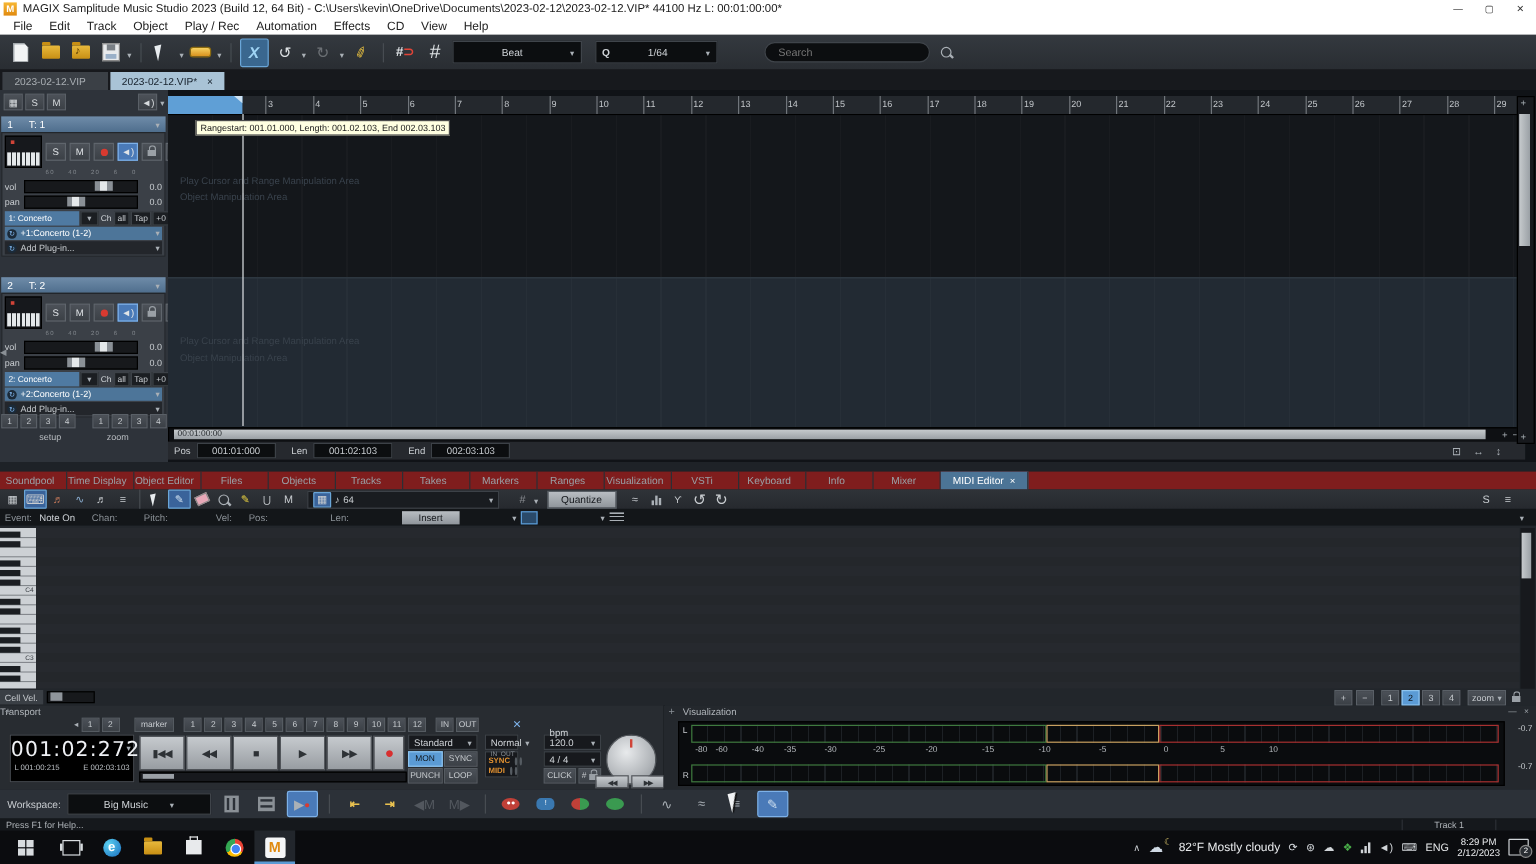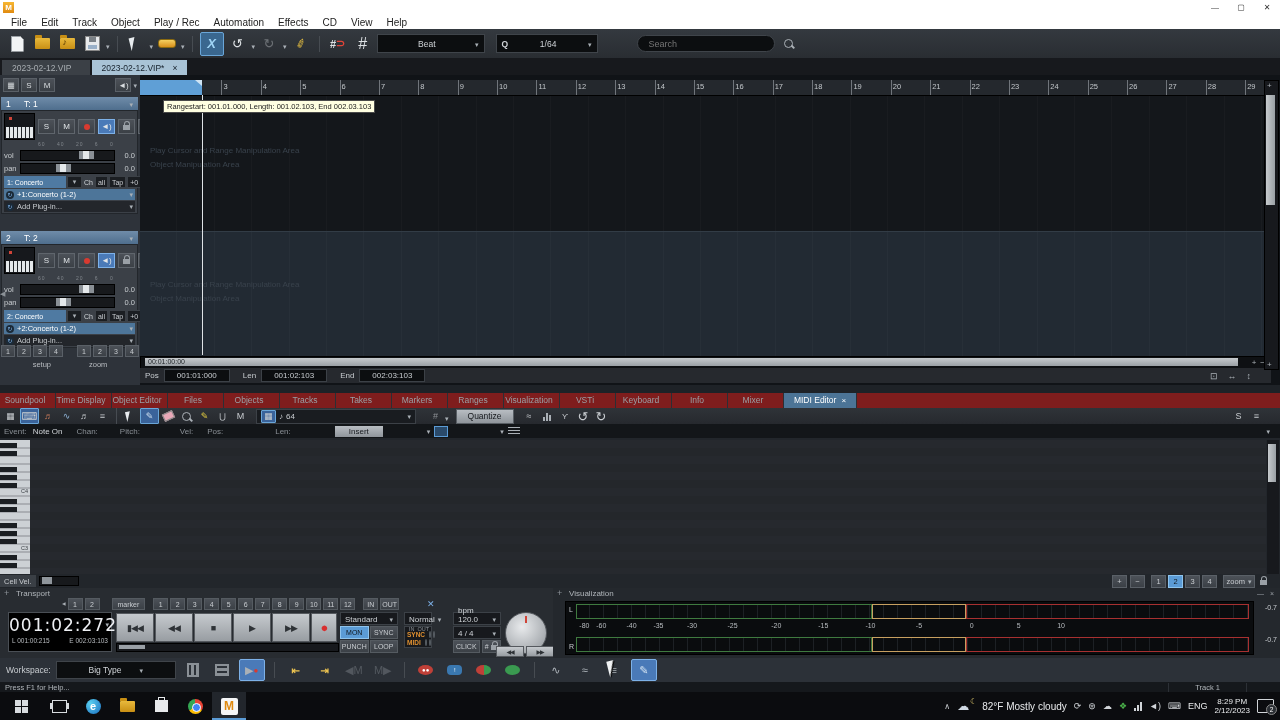--- a/index.html
+++ b/index.html
@@ -155,21 +155,21 @@
   .cellvel{background:#3a3f45;color:#c8ccd0;height:12px;display:flex;align-items:center;padding:0 4px;font-size:7.5px;}
   .minislider{width:38px;height:8px;background:#17191c;border:1px solid #000;position:relative;}
   .minislider .handle{position:absolute;left:2px;top:0;width:10px;height:7px;background:#8f959b;}
   .zbtn{width:13px;height:11px;background:linear-gradient(#4c5158,#3b4046);border:1px solid #5a6067;color:#c8ccd0;
         font-size:7.5px;display:flex;align-items:center;justify-content:center;flex:none;}
   .zbtn.active{background:#5b9bd5;color:#10151a;border-color:#8ec4ee;}
   .padlock{width:7px;height:5px;background:#9aa0a6;position:relative;margin:3px 4px 0 2px;flex:none;}
   .padlock::before{content:"";position:absolute;top:-4px;left:1px;width:4px;height:4px;border:1px solid #9aa0a6;border-bottom:none;border-radius:3px 3px 0 0;}
   
   .transport{position:absolute;top:588px;left:0;width:553px;height:70px;background:#282c31;border-right:1px solid #0a0c0e;}
-  .t-title{height:10px;display:flex;align-items:center;font-size:8px;color:#b0b5ba;padding-left:16px;position:relative;}
+  .t-title{height:10px;display:flex;align-items:center;font-size:8px;color:#b0b5ba;position:relative;}
   .movegrip::before{content:"+";position:absolute;left:4px;top:0;color:#8a9096;font-size:9px;}
   .t-markers{height:12px;display:flex;align-items:center;gap:2px;font-size:7px;padding-left:62px;}
   .mkbtn{min-width:11px;height:10px;background:linear-gradient(#4c5158,#3b4046);border:1px solid #555b61;color:#c8ccd0;
          display:flex;align-items:center;justify-content:center;padding:0 1px;flex:none;}
   .mkclose{color:#7db1e8;font-size:9px;margin-left:26px;}
   .t-main{position:relative;height:46px;}
   .timedisp{position:absolute;left:8px;top:2px;width:102px;height:38px;background:#000;border:1px solid #4a4f55;}
   .timedisp .big{font-size:17px;color:#eef0f4;text-align:center;line-height:24px;letter-spacing:1px;font-family:"DejaVu Sans",sans-serif;}
   .timedisp .sub{display:flex;justify-content:space-between;font-size:6.5px;color:#b8bcc0;padding:0 3px;}
   .timedisp .caret{position:absolute;right:2px;top:0;}
@@ -273,20 +273,21 @@
   .notif .badge{position:absolute;right:-4px;bottom:-3px;background:#2a2e33;border:1px solid #888;border-radius:50%;
                 width:9px;height:9px;font-size:6.5px;display:flex;align-items:center;justify-content:center;color:#fff;}
 </style>
 </head>
 <body>
 
 <div id="app">
 
   <div class="titlebar">
     <span class="appico">M</span>
+    <span>MAGIX Samplitude Music Studio 2023 (Build 12, 64 Bit)   -   C:\Users\kevin\OneDrive\Documents\2023-02-12\2023-02-12.VIP*   44100 Hz L: 00:01:00:00*</span>
     <span class="sp"></span>
     <span class="winbtn">—</span>
     <span class="winbtn">▢</span>
     <span class="winbtn close">✕</span>
   </div>
 
   <div class="menubar">
     <span>File</span>
       <span>Edit</span>
       <span>Track</span>
@@ -930,21 +931,21 @@
       </div>
       <span class="chlbl" style="bottom:4px">R</span>
     </div>
     <span class="peakval" style="top:16px">-0.7</span>
     <span class="peakval" style="top:48px">-0.7</span>
   </div>
 
   <div class="wsrow">
     <span>Workspace:</span>
     <div class="wsel">
-      <span>Big Type</span>
+      <span>Big Music</span>
         <span class="caret"></span>
     </div>
     <span class="wbtn">
         <span class="faderico"></span>
       </span>
     <span class="wbtn">
         <span class="faderico" style="transform:rotate(90deg)"></span>
       </span>
     <span class="wbtn active">▶<span style="color:#d83a30;font-size:8px">●</span></span>
     <span class="sep"></span>

